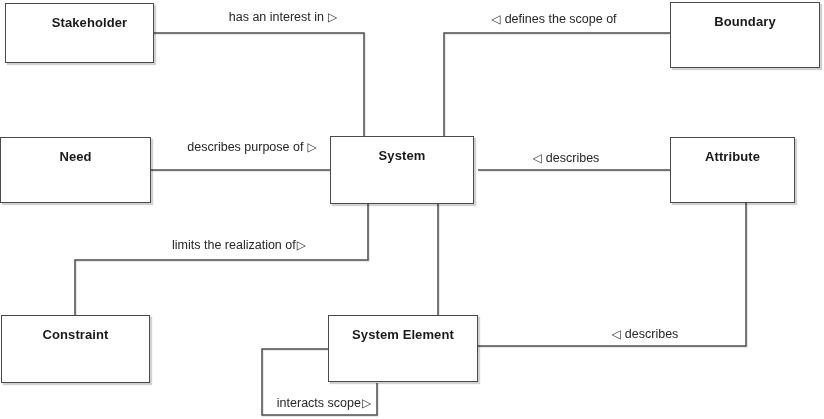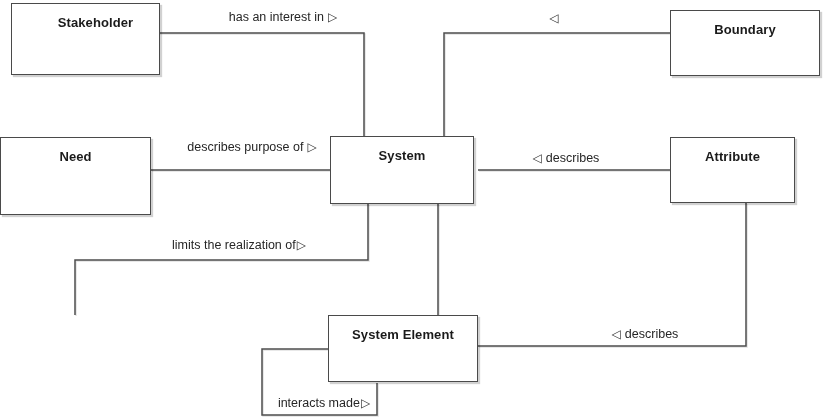--- a/index.html
+++ b/index.html
@@ -76,52 +76,56 @@
       <polyline points="670,33 444,33 444,136"></polyline>
       <polyline points="151,170 330,170"></polyline>
       <polyline points="478,170 670,170"></polyline>
       <polyline points="368,204 368,260 75,260 75,315"></polyline>
       <polyline points="438,204 438,315"></polyline>
       <polyline points="746,203 746,346 478,346"></polyline>
       <polyline points="328,349 262,349 262,415 377,415 377,383"></polyline>
     </g>
   </svg>
 
-  <div class="node" style="left:11px; top:3px; width:149px; height:72px;padding-left:20px;">
+  <div class="node" style="left:5px; top:3px; width:149px; height:60px;padding-left:20px;">
     <span class="node-label">Stakeholder</span>
   </div>
 
-  <div class="node" style="left:0px; top:137px; width:151px; height:78px;">
+  <div class="node" style="left:0px; top:137px; width:151px; height:66px;">
     <span class="node-label">Need</span>
   </div>
 
+  <div class="node" style="left:1px; top:315px; width:149px; height:68px;">
+    <span class="node-label">Constraint</span>
+  </div>
 
   <div class="node" style="left:330px; top:136px; width:144px; height:68px;">
     <span class="node-label">System</span>
   </div>
 
   <div class="node" style="left:328px; top:315px; width:150px; height:67px;">
     <span class="node-label">System Element</span>
   </div>
 
-  <div class="node" style="left:670px; top:2px; width:150px; height:66px;margin-top:8px;">
+  <div class="node" style="left:670px; top:2px; width:150px; height:66px;">
     <span class="node-label">Boundary</span>
   </div>
 
   <div class="node" style="left:670px; top:137px; width:125px; height:66px;">
     <span class="node-label">Attribute</span>
   </div>
 
   <div class="edge-label" style="left:283px; top:10px;">
     <span>has an interest in</span>
     <span class="arrow-glyph">▷</span>
   </div>
 
   <div class="edge-label" style="left:554px; top:12px;">
     <span class="arrow-glyph">◁</span>
+    <span>defines the scope of</span>
   </div>
 
   <div class="edge-label" style="left:252px; top:140px;">
     <span>describes purpose of</span>
     <span class="arrow-glyph">▷</span>
   </div>
 
   <div class="edge-label" style="left:566px; top:151px;">
     <span class="arrow-glyph">◁</span>
     <span>describes</span>
@@ -132,17 +136,17 @@
     <span class="arrow-glyph">▷</span>
   </div>
 
 
   <div class="edge-label" style="left:645px; top:327px;">
     <span class="arrow-glyph">◁</span>
     <span>describes</span>
   </div>
 
   <div class="edge-label tight" style="left:324px; top:396px;">
-    <span>interacts made</span>
+    <span>interacts scope</span>
     <span class="arrow-glyph">▷</span>
   </div>
 
 </div>
 
 </body></html>

